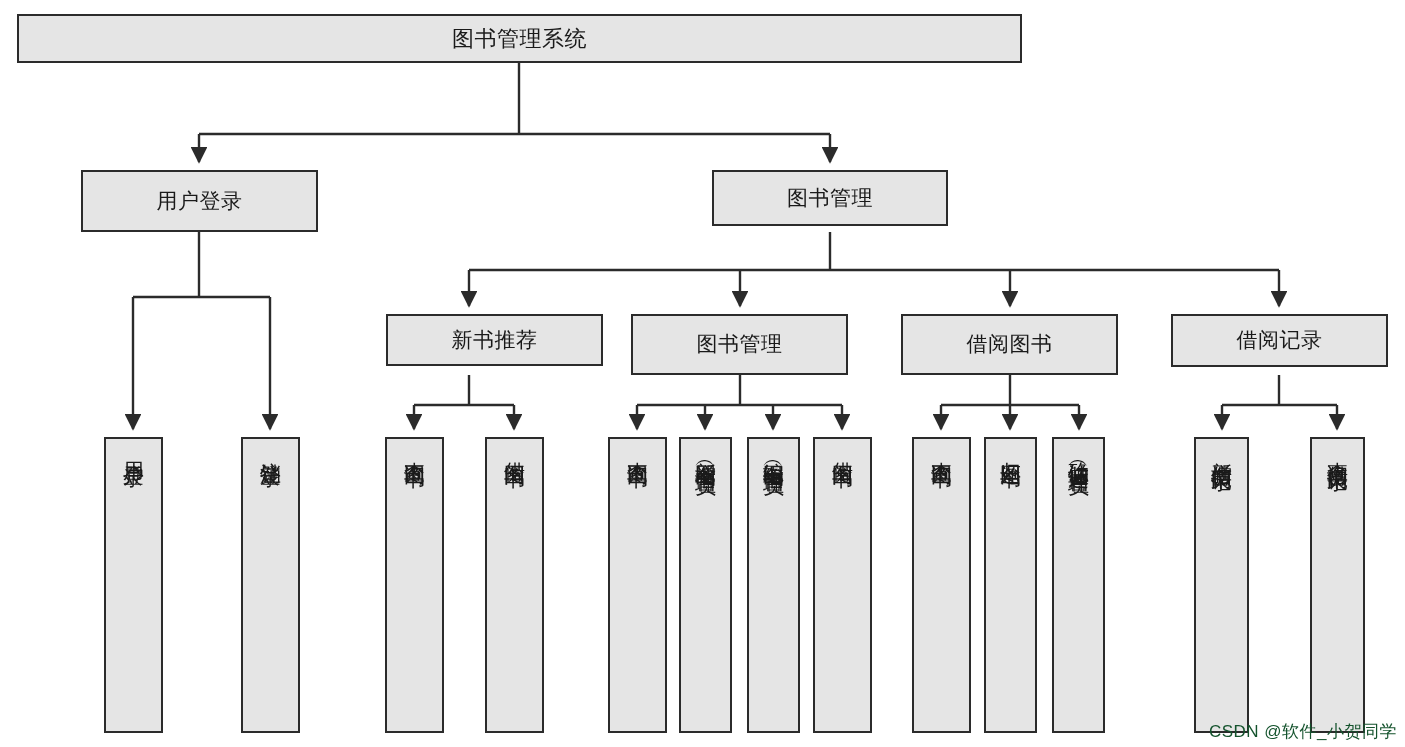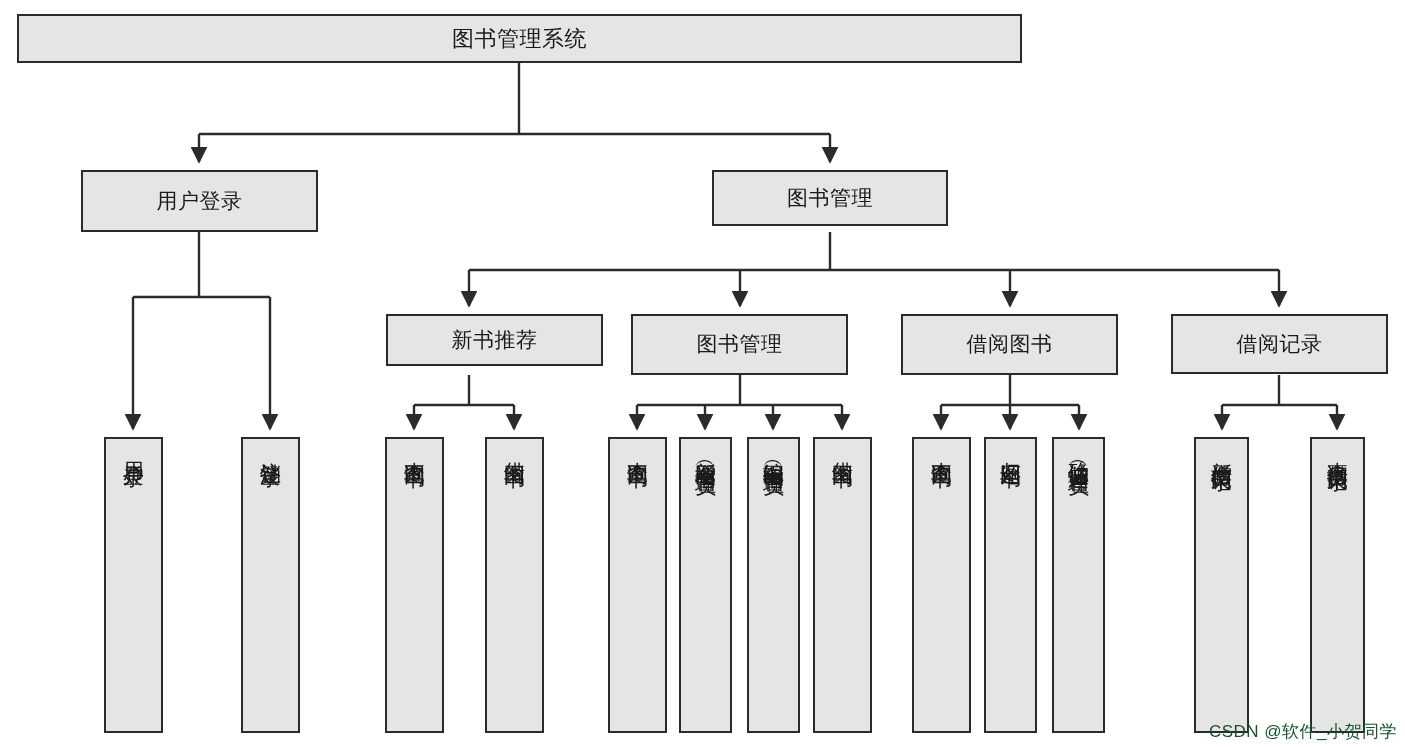--- a/index.html
+++ b/index.html
@@ -145,21 +145,21 @@
 
   <div class="node horiz" style="left:361px; top:314px; width:217px; height:52px;margin-left:25px;">
     <span class="node-label">新书推荐</span>
   </div>
   <div class="node horiz" style="left:631px; top:314px; width:217px; height:61px;">
     <span class="node-label">图书管理</span>
   </div>
   <div class="node horiz" style="left:901px; top:314px; width:217px; height:61px;">
     <span class="node-label">借阅图书</span>
   </div>
-  <div class="node horiz" style="left:1171px; top:314px; width:217px; height:60px;">
+  <div class="node horiz" style="left:1171px; top:314px; width:217px; height:53px;">
     <span class="node-label">借阅记录</span>
   </div>
 
   <div class="node vert" style="left:104px; top:437px; width:59px; height:296px;">
     <span class="node-label">用户登录</span>
   </div>
   <div class="node vert" style="left:241px; top:437px; width:59px; height:296px;">
     <span class="node-label">注销登录</span>
   </div>
 

